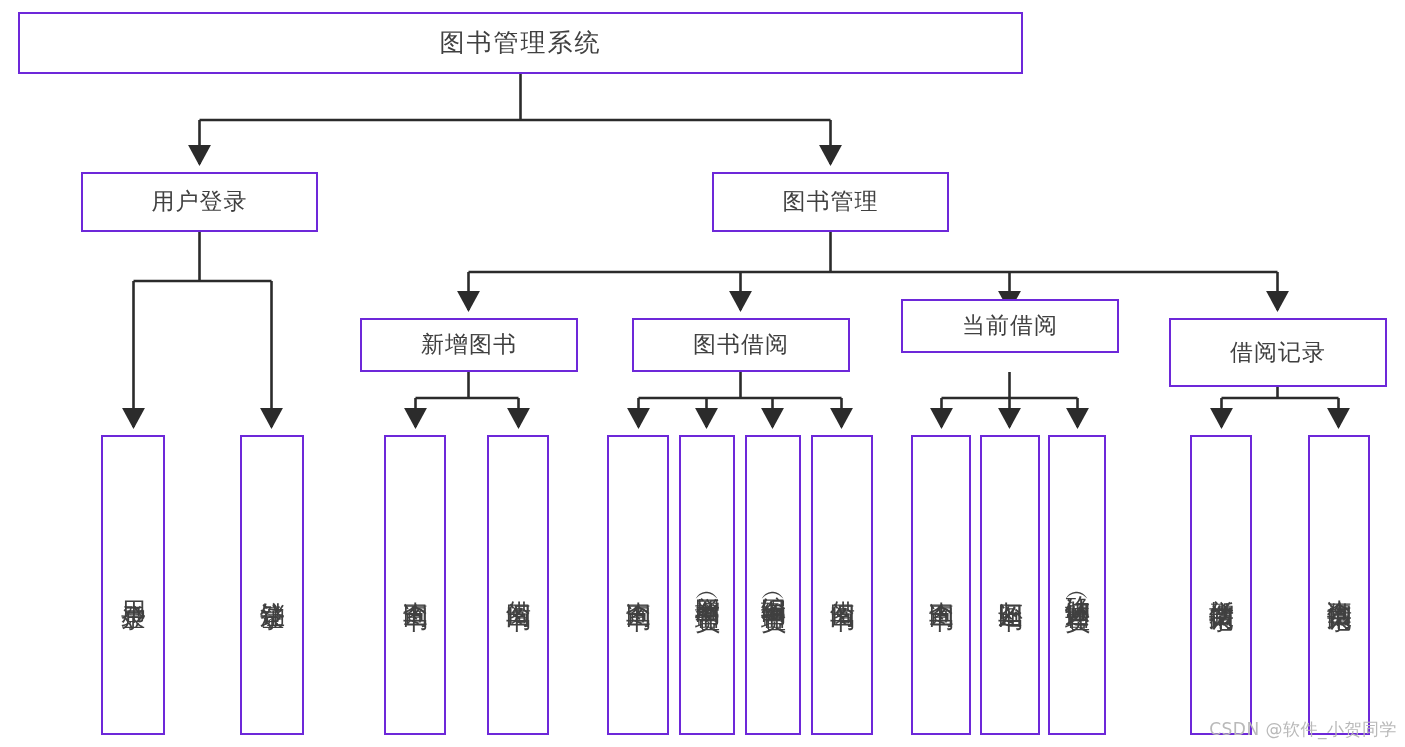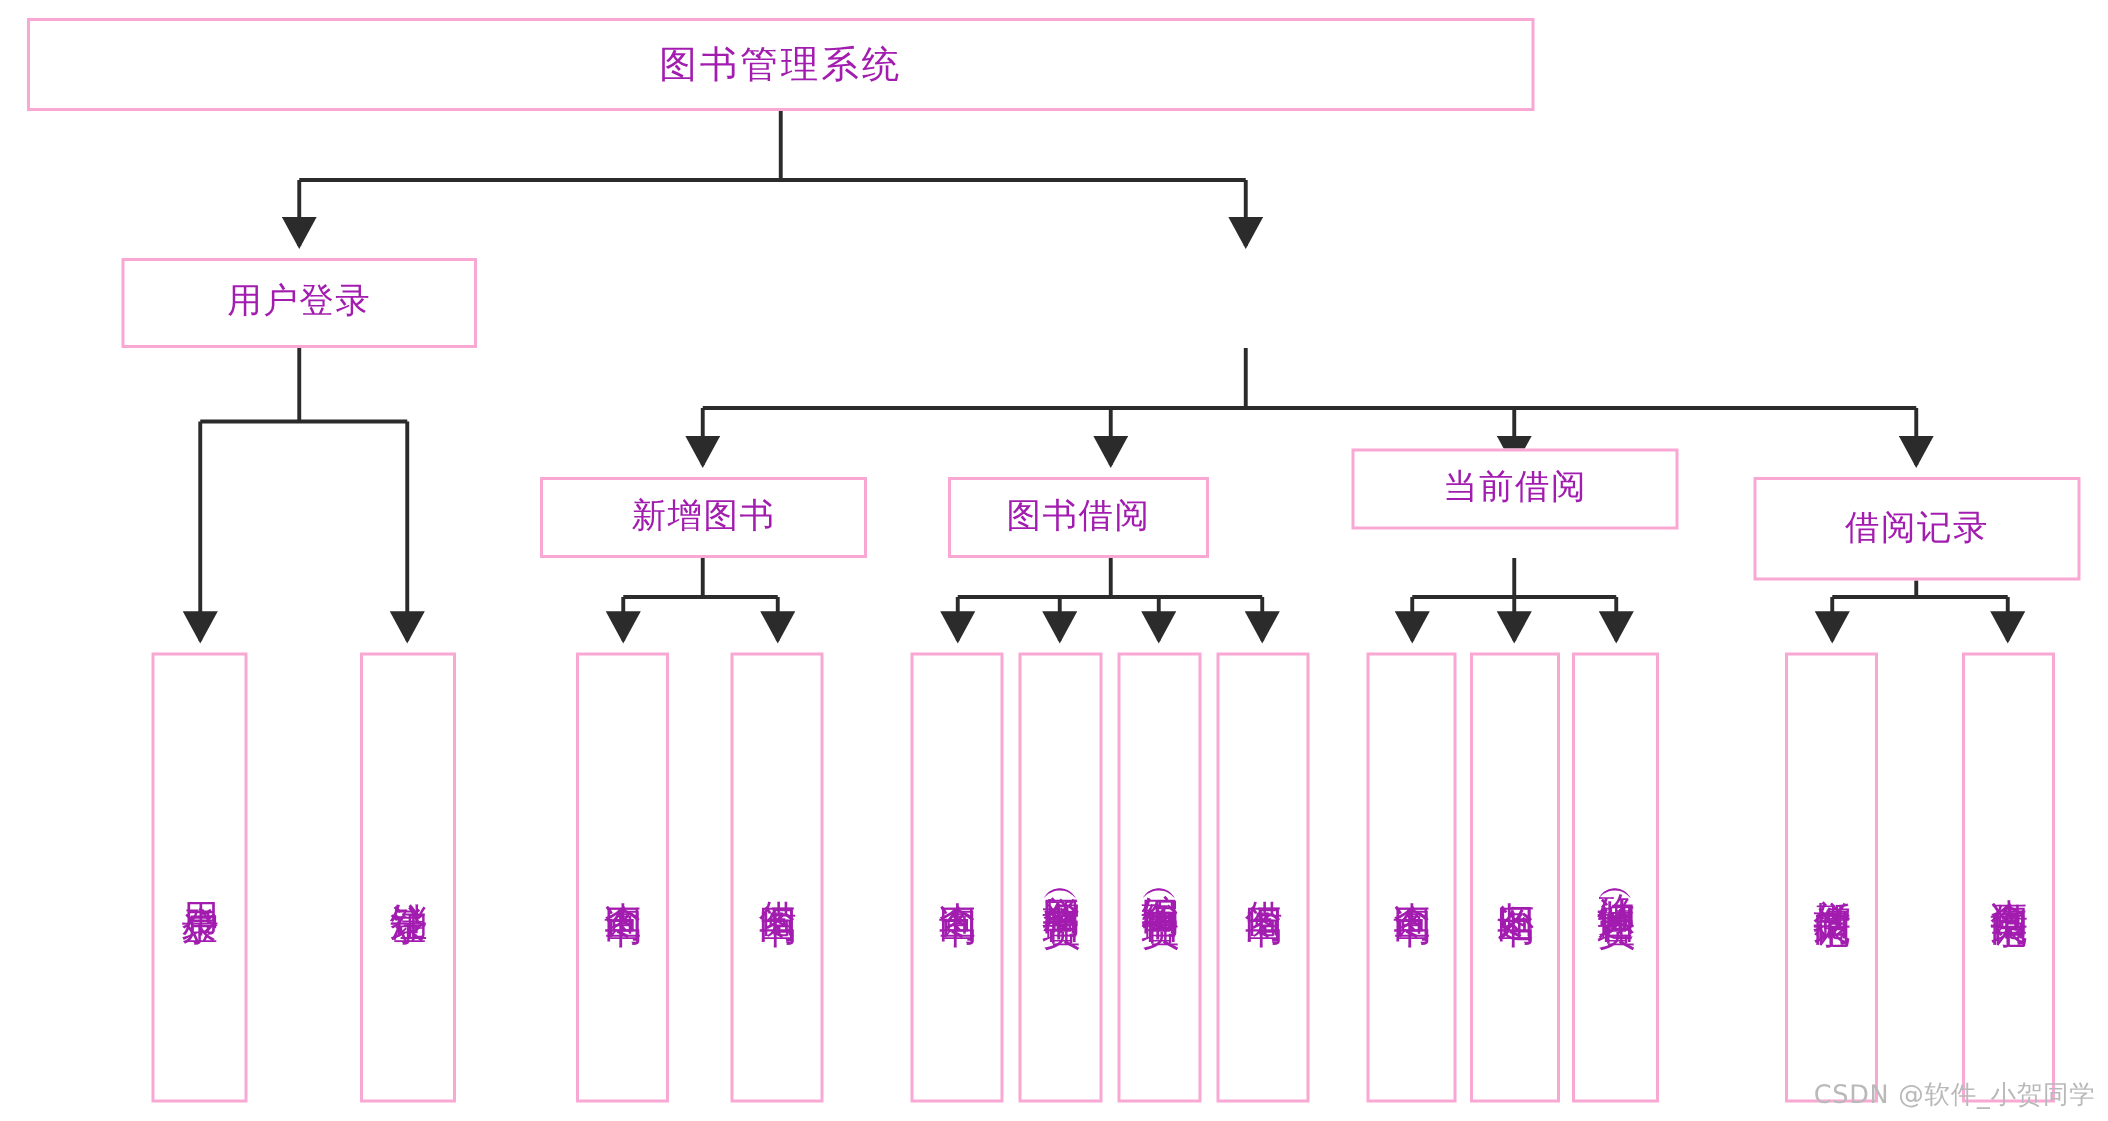--- a/index.html
+++ b/index.html
@@ -23,25 +23,25 @@
     left: 0;
     top: 0;
     width: 1405px;
     height: 747px;
     pointer-events: none;
   }
   .node {
     position: absolute;
     box-sizing: border-box;
     background: #ffffff;
-    border: 2px solid #f9a8d4;
+    border: 2px solid #6d28d9;
     display: flex;
     align-items: center;
     justify-content: center;
-    color: #a21caf;
+    color: #404040;
   }
   .node.horiz .label {
     writing-mode: horizontal-tb;
     font-size: 23px;
     line-height: 1.1;
     letter-spacing: 1px;
     white-space: nowrap;
   }
   .node.vert {
     align-items: center;
@@ -132,26 +132,29 @@
   </svg>
 
   <div class="node horiz" id="root-node" style="left:18px; top:12px; width:1005px; height:62px;">
     <span class="label">图书管理系统</span>
   </div>
 
   <div class="node horiz" style="left:81px; top:172px; width:237px; height:60px;">
     <span class="label">用户登录</span>
   </div>
 
+  <div class="node horiz" style="left:712px; top:172px; width:237px; height:60px;">
+    <span class="label">图书管理</span>
+  </div>
 
   <div class="node horiz" style="left:360px; top:318px; width:218px; height:54px;">
     <span class="label">新增图书</span>
   </div>
 
-  <div class="node horiz" style="left:632px; top:318px; width:174px; height:54px;text-align:right;">
+  <div class="node horiz" style="left:632px; top:318px; width:218px; height:54px;text-align:right;">
     <span class="label">图书借阅</span>
   </div>
 
   <div class="node horiz" style="left:901px; top:299px; width:218px; height:54px;">
     <span class="label">当前借阅</span>
   </div>
 
   <div class="node horiz" style="left:1169px; top:318px; width:218px; height:69px;">
     <span class="label">借阅记录</span>
   </div>

